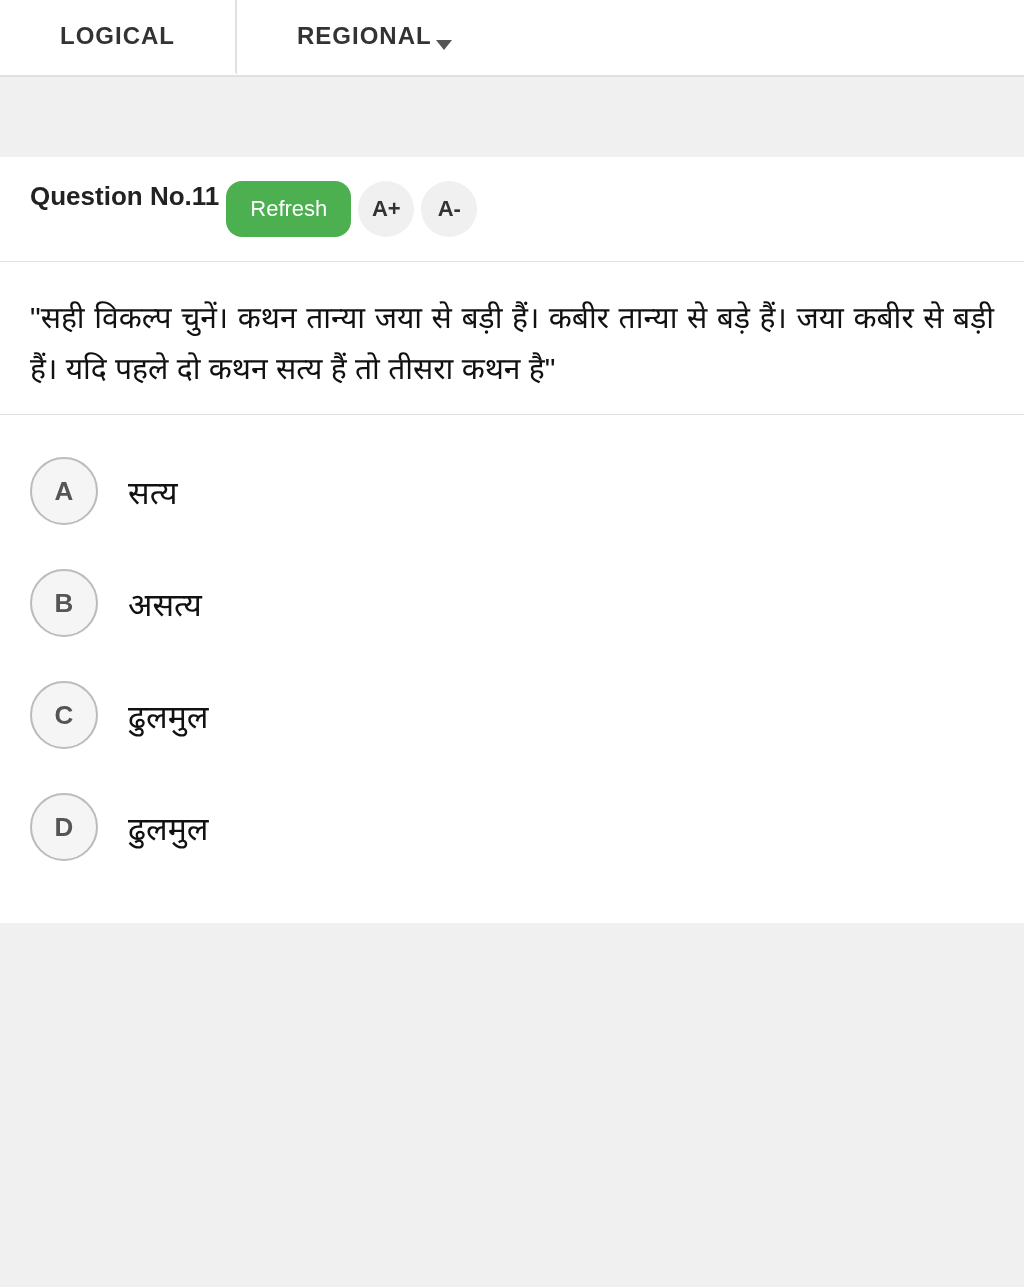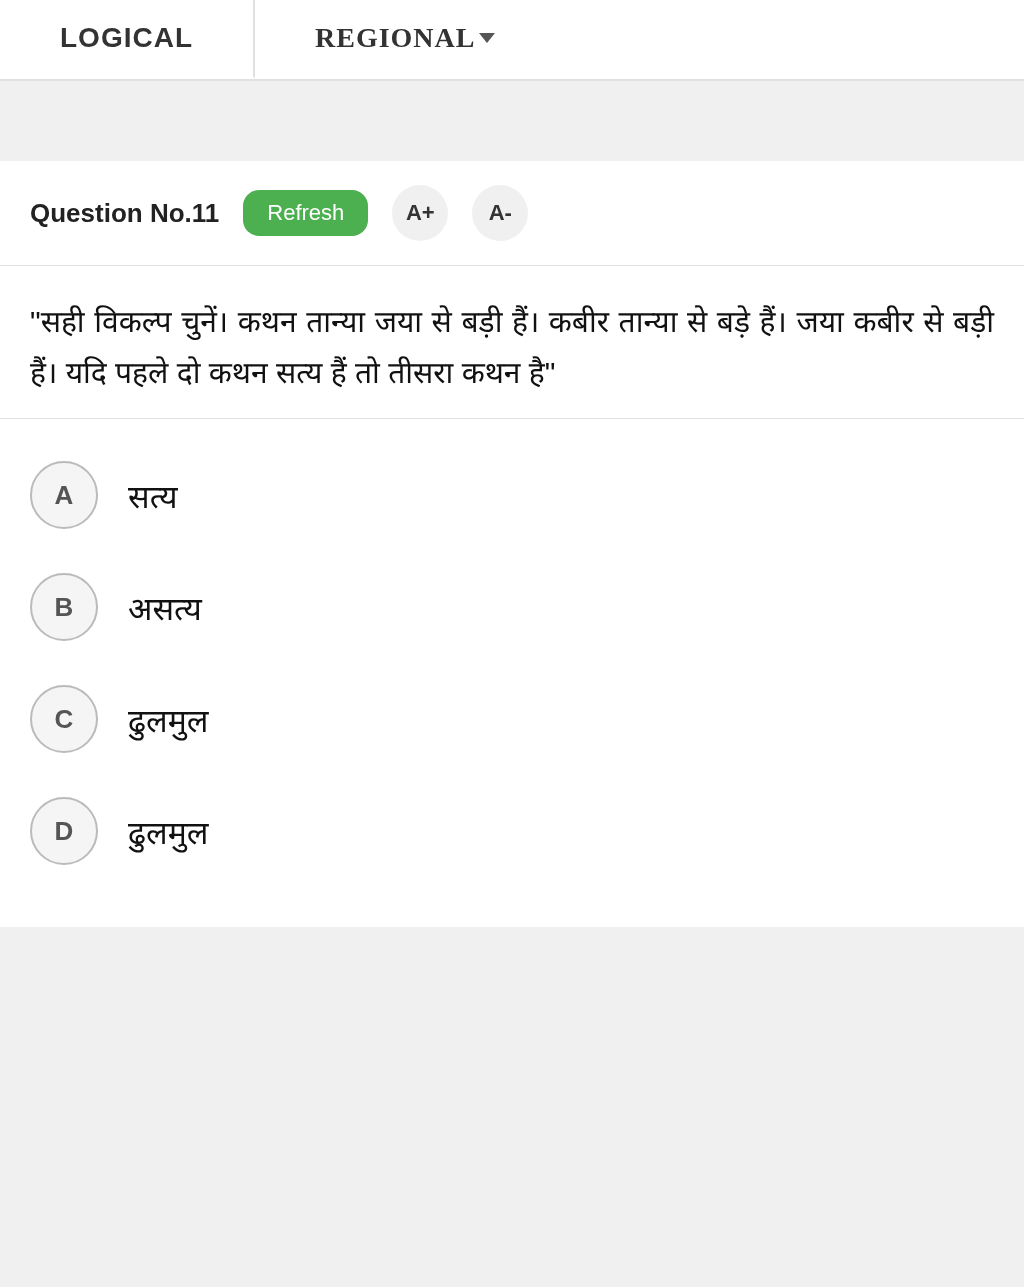--- a/index.html
+++ b/index.html
@@ -17,38 +17,37 @@
 
     
     .tab-bar {
       display: flex;
       background-color: #ffffff;
       border-bottom: 2px solid #e0e0e0;
     }
 
     .tab {
       padding: 22px 60px;
-      font-size: 28px;
+      font-size: 24px;
       font-weight: 700;
       letter-spacing: 1px;
       cursor: pointer;
       color: #333;
       border-bottom: 3px solid transparent;
     }
 
     .tab-logical {
       border-right: 2px solid #e0e0e0;
       color: #333;
     }
 
     .tab-regional {
       display: flex;
-      align-items: center;
+      align-items: flex-end;
       gap: 4px;
-      font-family: Liberation Serif, serif;
     }
 
     .chevron-down {
       width: 0;
       height: 0;
       border-left: 8px solid transparent;
       border-right: 8px solid transparent;
       border-top: 10px solid #555;
       display: inline-block;
     }
@@ -60,24 +59,23 @@
     }
 
     
     .question-card {
       background-color: #ffffff;
       margin: 0;
     }
 
     .question-header {
       display: flex;
-      align-items: center;
       padding: 24px 30px;
       border-bottom: 1px solid #e0e0e0;
-      gap: 24px;
+      gap: 7px;
     }
 
     .question-number {
       font-size: 26px;
       font-weight: 600;
       color: #222;
     }
 
     .refresh-btn {
       background-color: #4caf50;

